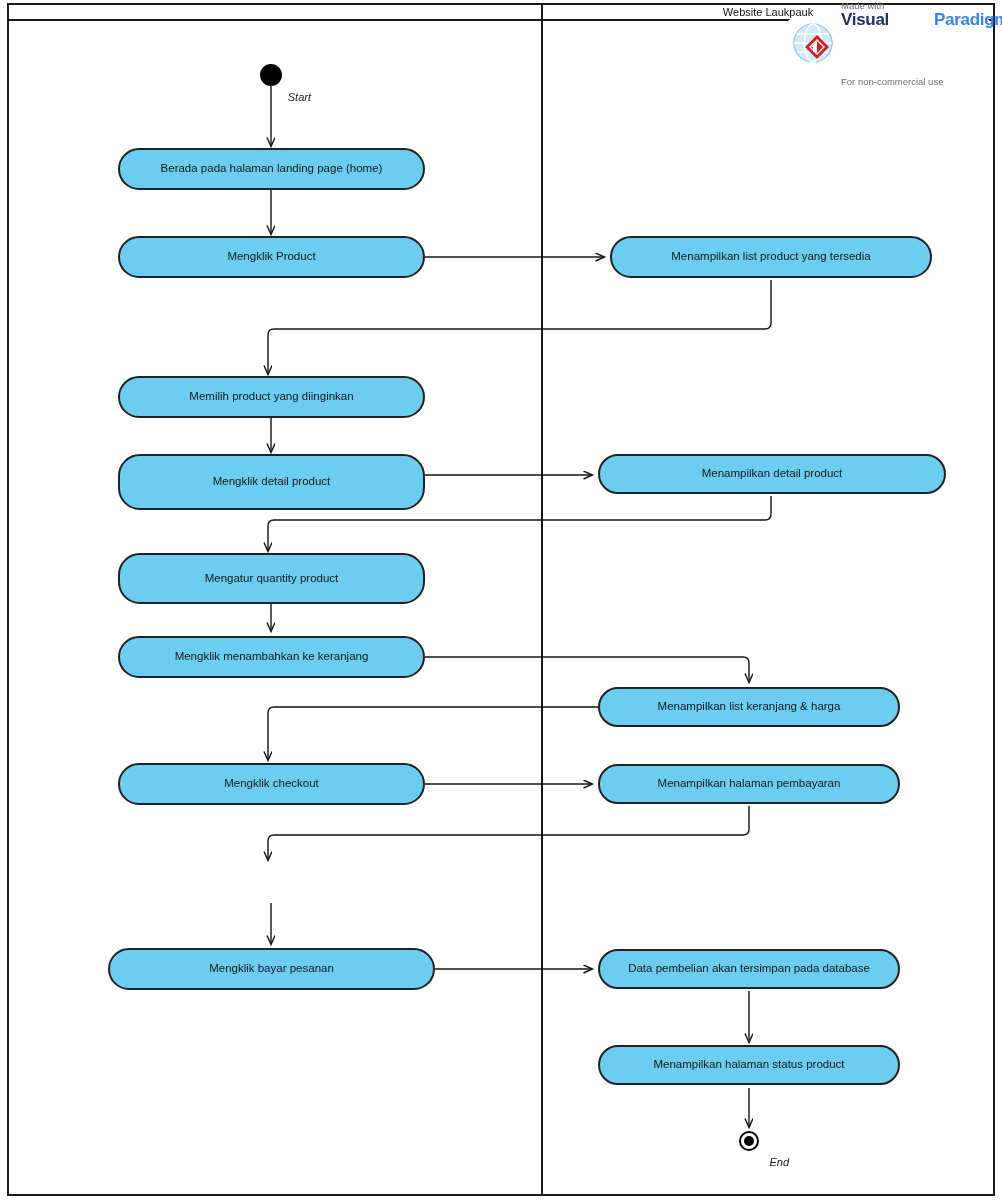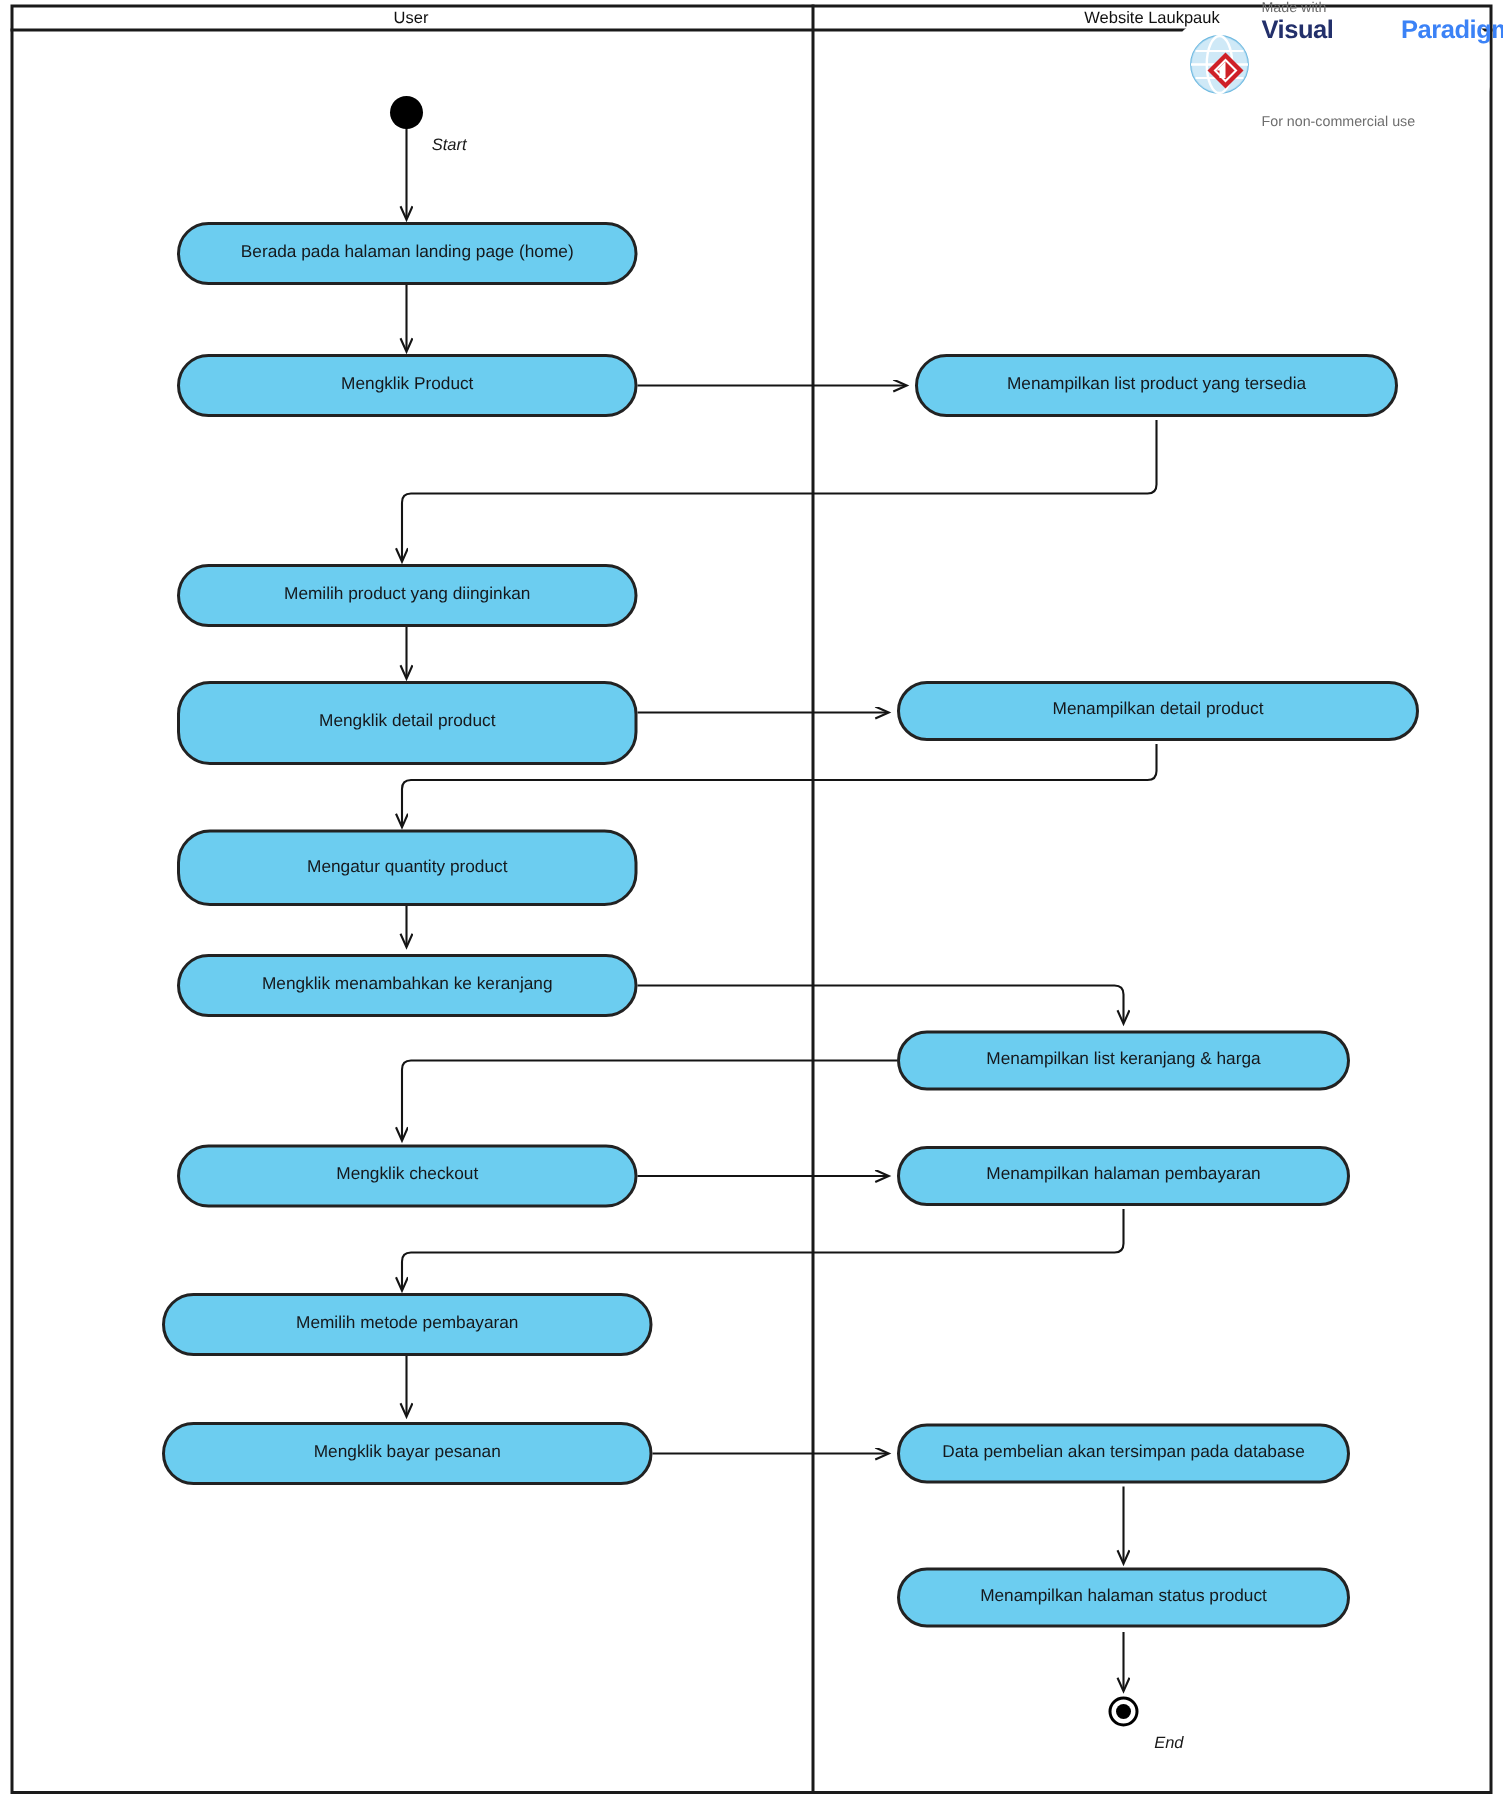--- a/index.html
+++ b/index.html
@@ -169,21 +169,20 @@
     margin-top: 48px;
   }
 </style>
 </head>
 <body>
 
 <div id="canvas">
 
   <div class="lane-frame"></div>
   <div class="lane-header-row">
-    <div class="lane-header lane-header-user">User</div>
     <div class="lane-header lane-header-site">Website Laukpauk</div>
   </div>
   <div class="lane-divider"></div>
 
   <svg id="wires" viewBox="0 0 1002 1203" xmlns="http://www.w3.org/2000/svg">
     <defs>
       <marker id="ah" markerWidth="12" markerHeight="12" refX="9.5" refY="4" orient="auto" markerUnits="userSpaceOnUse">
         <path d="M1,0 L10,4 L1,8" fill="none" stroke="#141414" stroke-width="1.4"></path>
       </marker>
     </defs>
@@ -233,21 +232,20 @@
   <div class="node" style="left:118px; top:454px; width:307px; height:56px;">Mengklik detail product</div>
   <div class="node" style="left:598px; top:454px; width:348px; height:40px;">Menampilkan detail product</div>
 
   <div class="node" style="left:118px; top:553px; width:307px; height:51px;">Mengatur quantity product</div>
   <div class="node" style="left:118px; top:636px; width:307px; height:42px;">Mengklik menambahkan ke keranjang</div>
   <div class="node" style="left:598px; top:687px; width:302px; height:40px;">Menampilkan list keranjang &amp; harga</div>
 
   <div class="node" style="left:118px; top:763px; width:307px; height:42px;">Mengklik checkout</div>
   <div class="node" style="left:598px; top:764px; width:302px; height:40px;">Menampilkan halaman pembayaran</div>
 
-  <div class="node" style="left:108px; top:862px; width:327px; height:42px;">Memilih metode pembayaran</div>
   <div class="node" style="left:108px; top:948px; width:327px; height:42px;">Mengklik bayar pesanan</div>
   <div class="node" style="left:598px; top:949px; width:302px; height:40px;">Data pembelian akan tersimpan pada database</div>
   <div class="node" style="left:598px; top:1045px; width:302px; height:40px;">Menampilkan halaman status product</div>
 
   <div class="end-node" style="left:739px; top:1131px;"></div>
   <div class="node-caption" style="left:709px; top:1156px; width:80px;">End</div>
 
   <div class="watermark">
     <div class="wm-globe">
       <svg width="46" height="46" viewBox="0 0 46 46" xmlns="http://www.w3.org/2000/svg">

